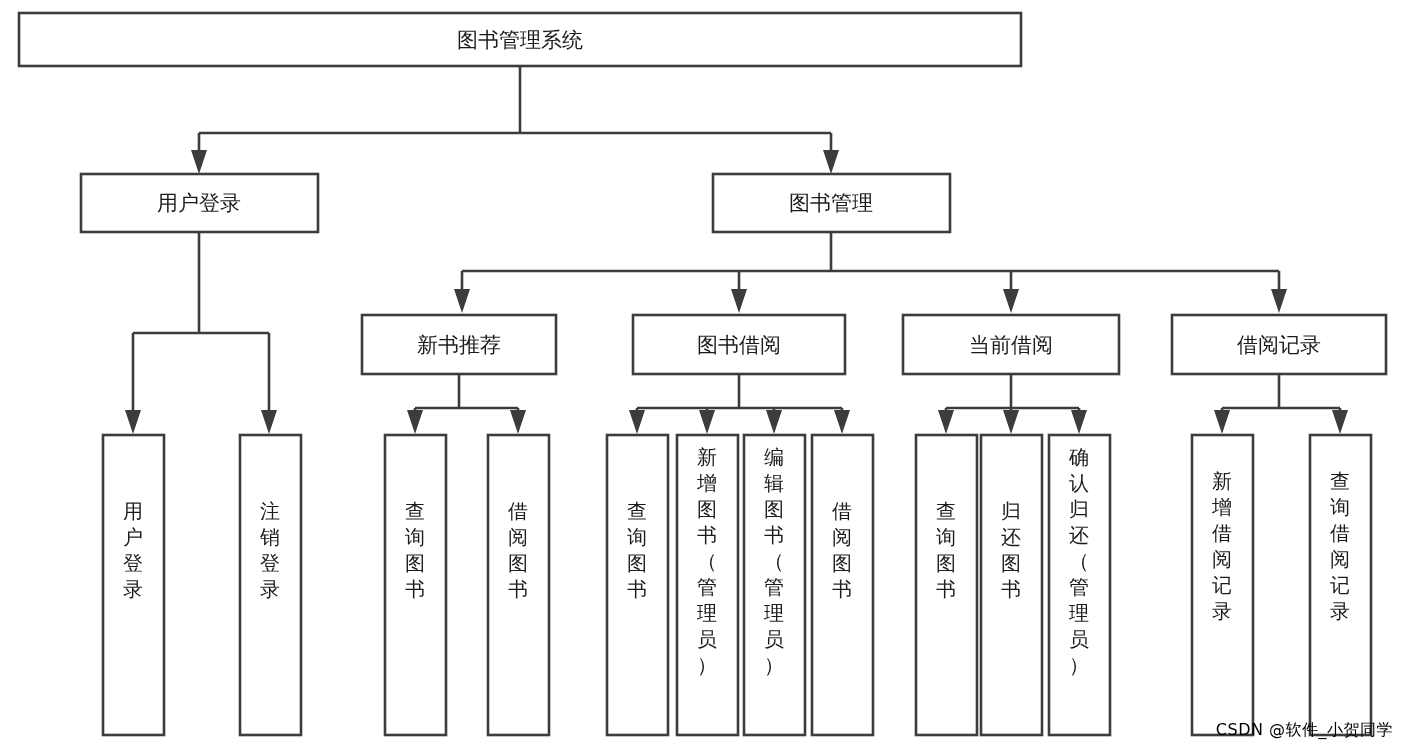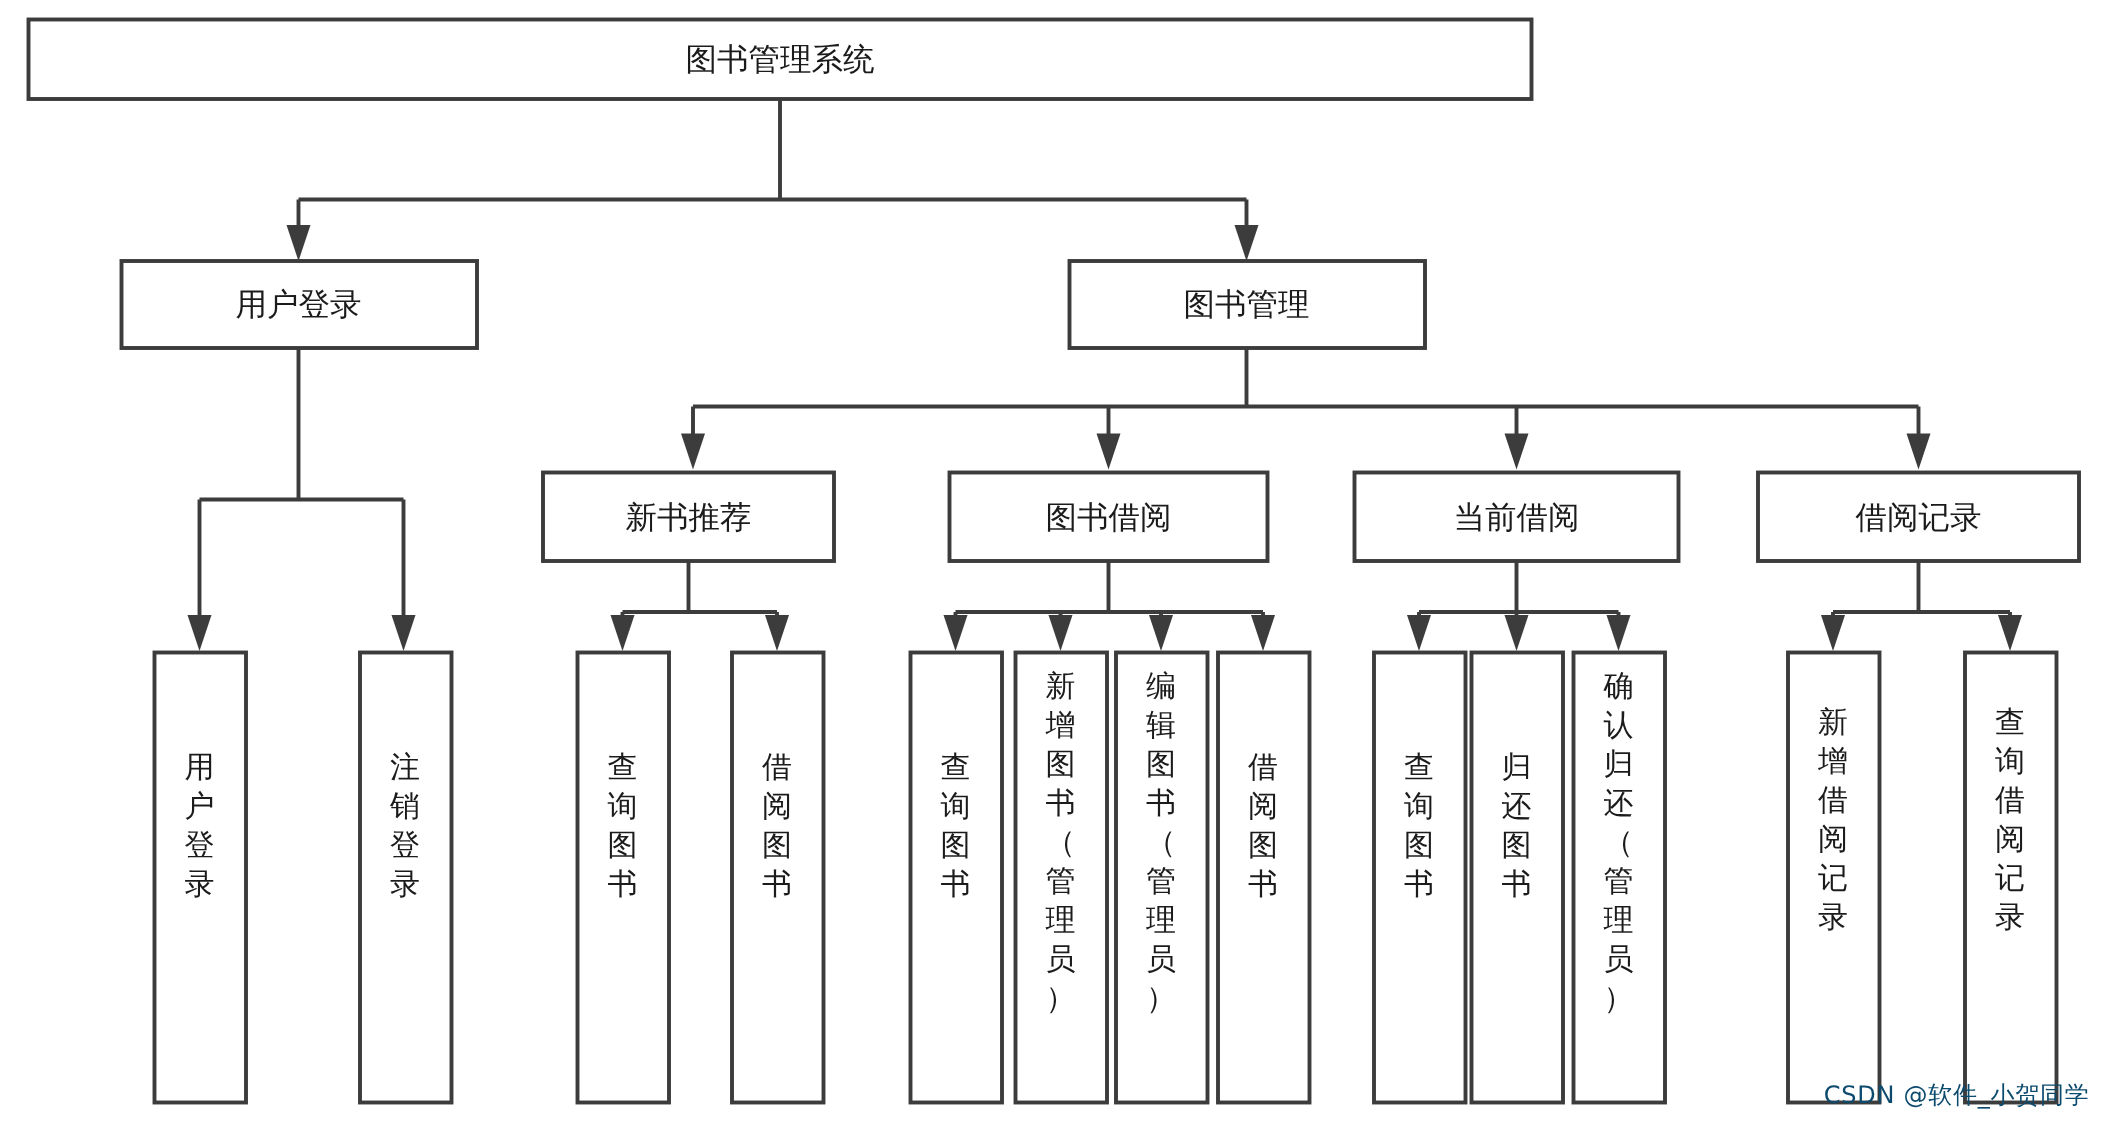--- a/index.html
+++ b/index.html
@@ -53,21 +53,21 @@
     font-size: 20px;
     fill: #1b1b1b;
     text-anchor: middle;
   }
   .watermark {
     position: absolute;
     right: 12px;
     bottom: 6px;
     font-family: "DejaVu Sans", "Liberation Sans", sans-serif;
     font-size: 16px;
-    color: #0c4a6e;
+    color: #000000;
     letter-spacing: 0.5px;
     white-space: nowrap;
     user-select: none;
   }
 </style>
 </head>
 <body>
 
 <div id="diagram-root">
 

